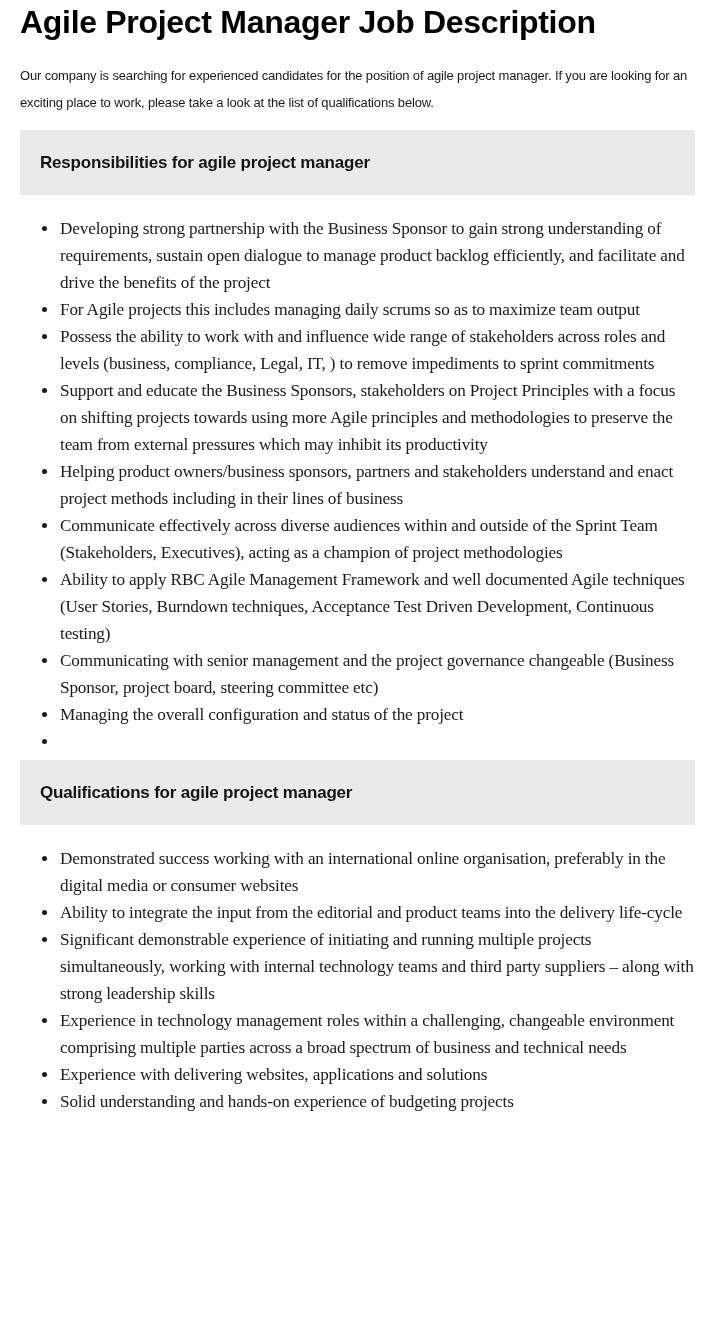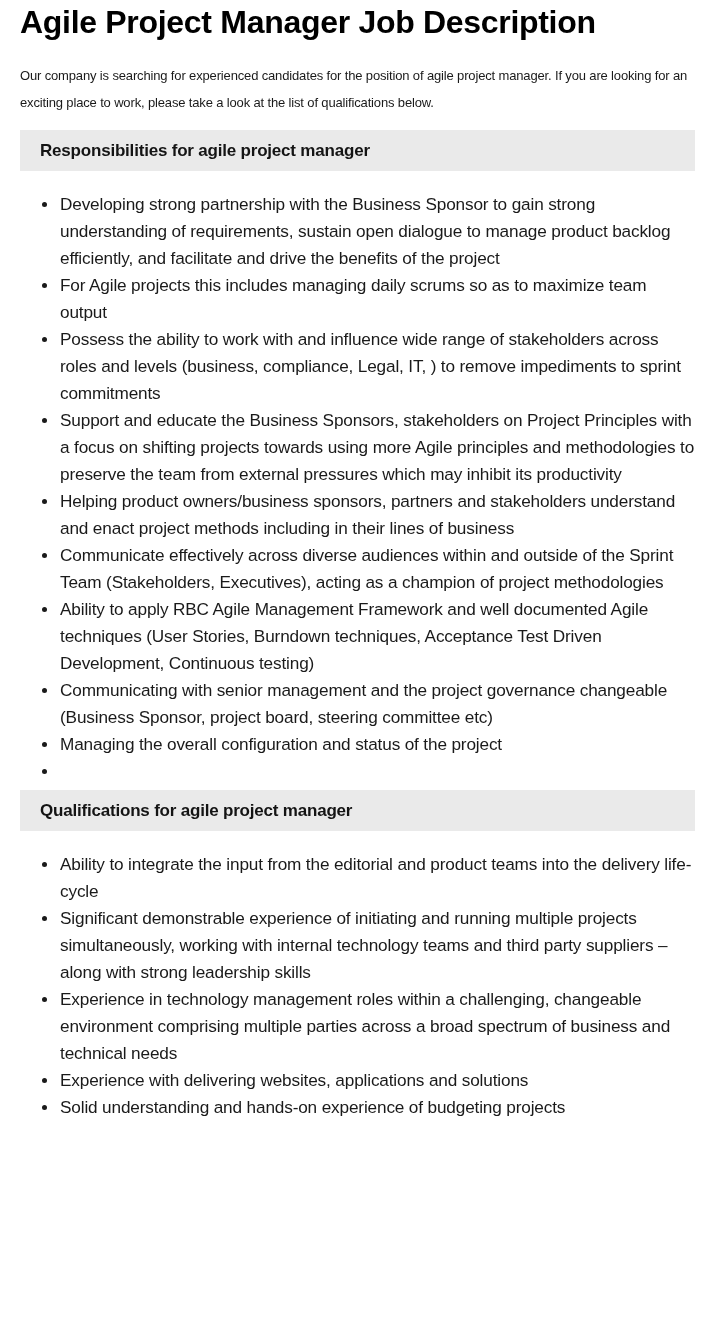--- a/index.html
+++ b/index.html
@@ -32,39 +32,40 @@
       margin: 17px 0 0 0;
       font-size: 13px;
       line-height: 27px;
       letter-spacing: -0.15px;
       color: #1a1a1a;
     }
     .section-header {
       margin-top: 14px;
       height: 41px;
       background: #eaeaea;
-      padding: 0 20px;
+      padding: 12px 20px;
       display: flex;
       align-items: center;
       font-size: 17px;
       font-weight: bold;
       color: #141414;
       letter-spacing: -0.2px;
     }
     ul.list {
       margin: 20px 0 0 0;
       padding: 0 0 0 40px;
       list-style: none;
     }
     ul.list li {
       position: relative;
       font-size: 17.2px;
       line-height: 27px;
       letter-spacing: -0.15px;
       color: #1a1a1a;
+      font-family: Liberation Serif, serif;
     }
     ul.list li .bullet {
       position: absolute;
       left: -18px;
       top: 11px;
       width: 5px;
       height: 5px;
       border-radius: 50%;
       background: #1a1a1a;
     }
@@ -91,20 +92,21 @@
       <li><span class="bullet"></span><span>Ability to apply RBC Agile Management Framework and well documented Agile techniques (User Stories, Burndown techniques, Acceptance Test Driven Development, Continuous testing)</span></li>
       <li><span class="bullet"></span><span>Communicating with senior management and the project governance changeable (Business Sponsor, project board, steering committee etc)</span></li>
       <li><span class="bullet"></span><span>Managing the overall configuration and status of the project</span></li>
       <li><span class="bullet"></span></li>
     </ul>
   </section>
 
   <section class="section-2">
     <div class="section-header">Qualifications for agile project manager</div>
     <ul class="list">
+      <li><span class="bullet"></span><span>Demonstrated success working with an international online organisation, preferably in the digital media or consumer websites</span></li>
       <li><span class="bullet"></span><span>Ability to integrate the input from the editorial and product teams into the delivery life-cycle</span></li>
       <li><span class="bullet"></span><span>Significant demonstrable experience of initiating and running multiple projects simultaneously, working with internal technology teams and third party suppliers – along with strong leadership skills</span></li>
       <li><span class="bullet"></span><span>Experience in technology management roles within a challenging, changeable environment comprising multiple parties across a broad spectrum of business and technical needs</span></li>
       <li><span class="bullet"></span><span>Experience with delivering websites, applications and solutions</span></li>
       <li><span class="bullet"></span><span>Solid understanding and hands-on experience of budgeting projects</span></li>
     </ul>
   </section>
 </div>
 
 </body></html>

